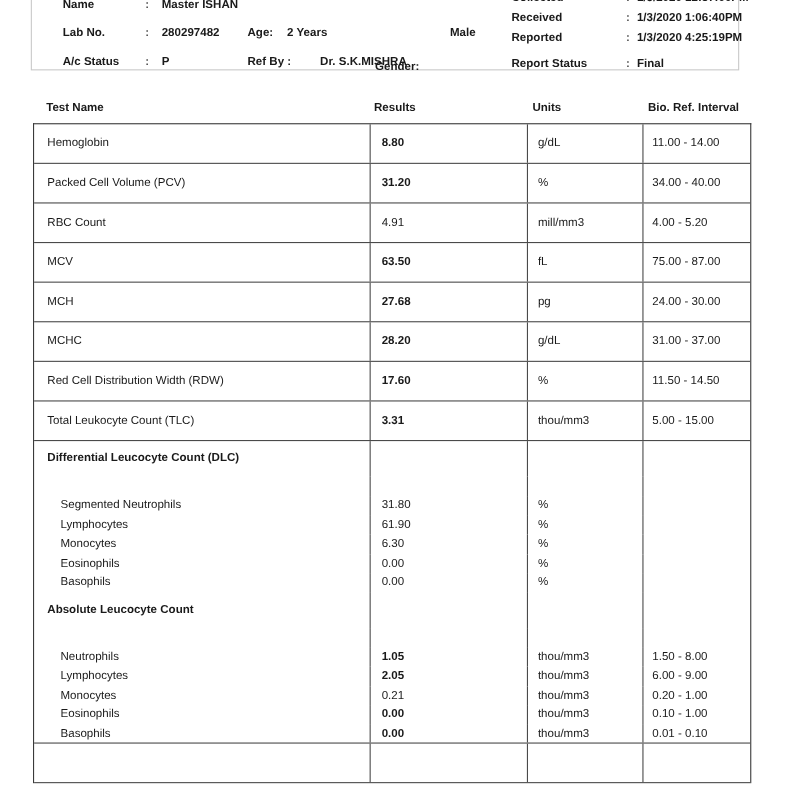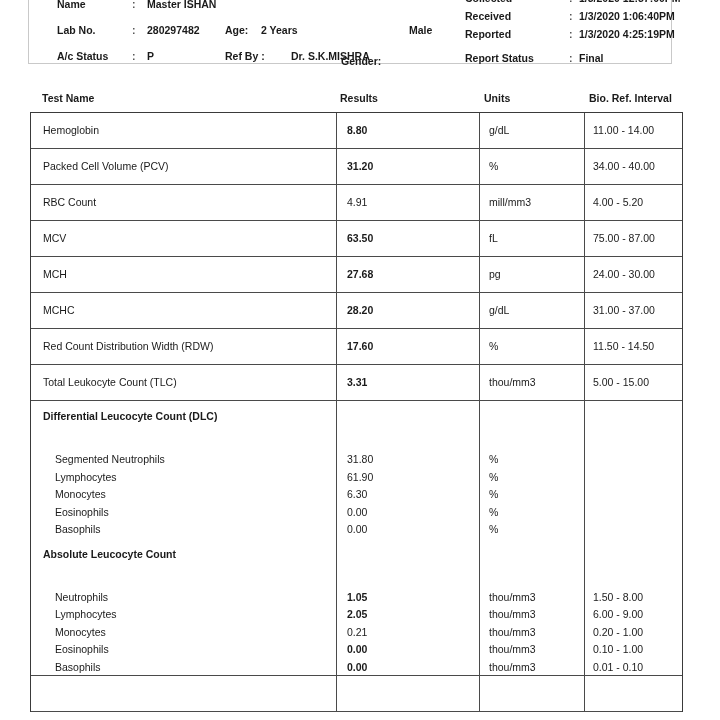--- a/index.html
+++ b/index.html
@@ -305,21 +305,21 @@
       <div class="vr vr3"></div>
       <span class="cell c-name">MCHC</span>
       <span class="cell c-result bold">28.20</span>
       <span class="cell c-units">g/dL</span>
       <span class="cell c-bio">31.00 - 37.00</span>
     </div>
     <div class="trow std-row">
       <div class="vr vr1"></div>
       <div class="vr vr2"></div>
       <div class="vr vr3"></div>
-      <span class="cell c-name">Red Count Distribution Width (RDW)</span>
+      <span class="cell c-name">Red Cell Distribution Width (RDW)</span>
       <span class="cell c-result bold">17.60</span>
       <span class="cell c-units">%</span>
       <span class="cell c-bio">11.50 - 14.50</span>
     </div>
     <div class="trow std-row">
       <div class="vr vr1"></div>
       <div class="vr vr2"></div>
       <div class="vr vr3"></div>
       <span class="cell c-name">Total Leukocyte Count  (TLC)</span>
       <span class="cell c-result bold">3.31</span>

